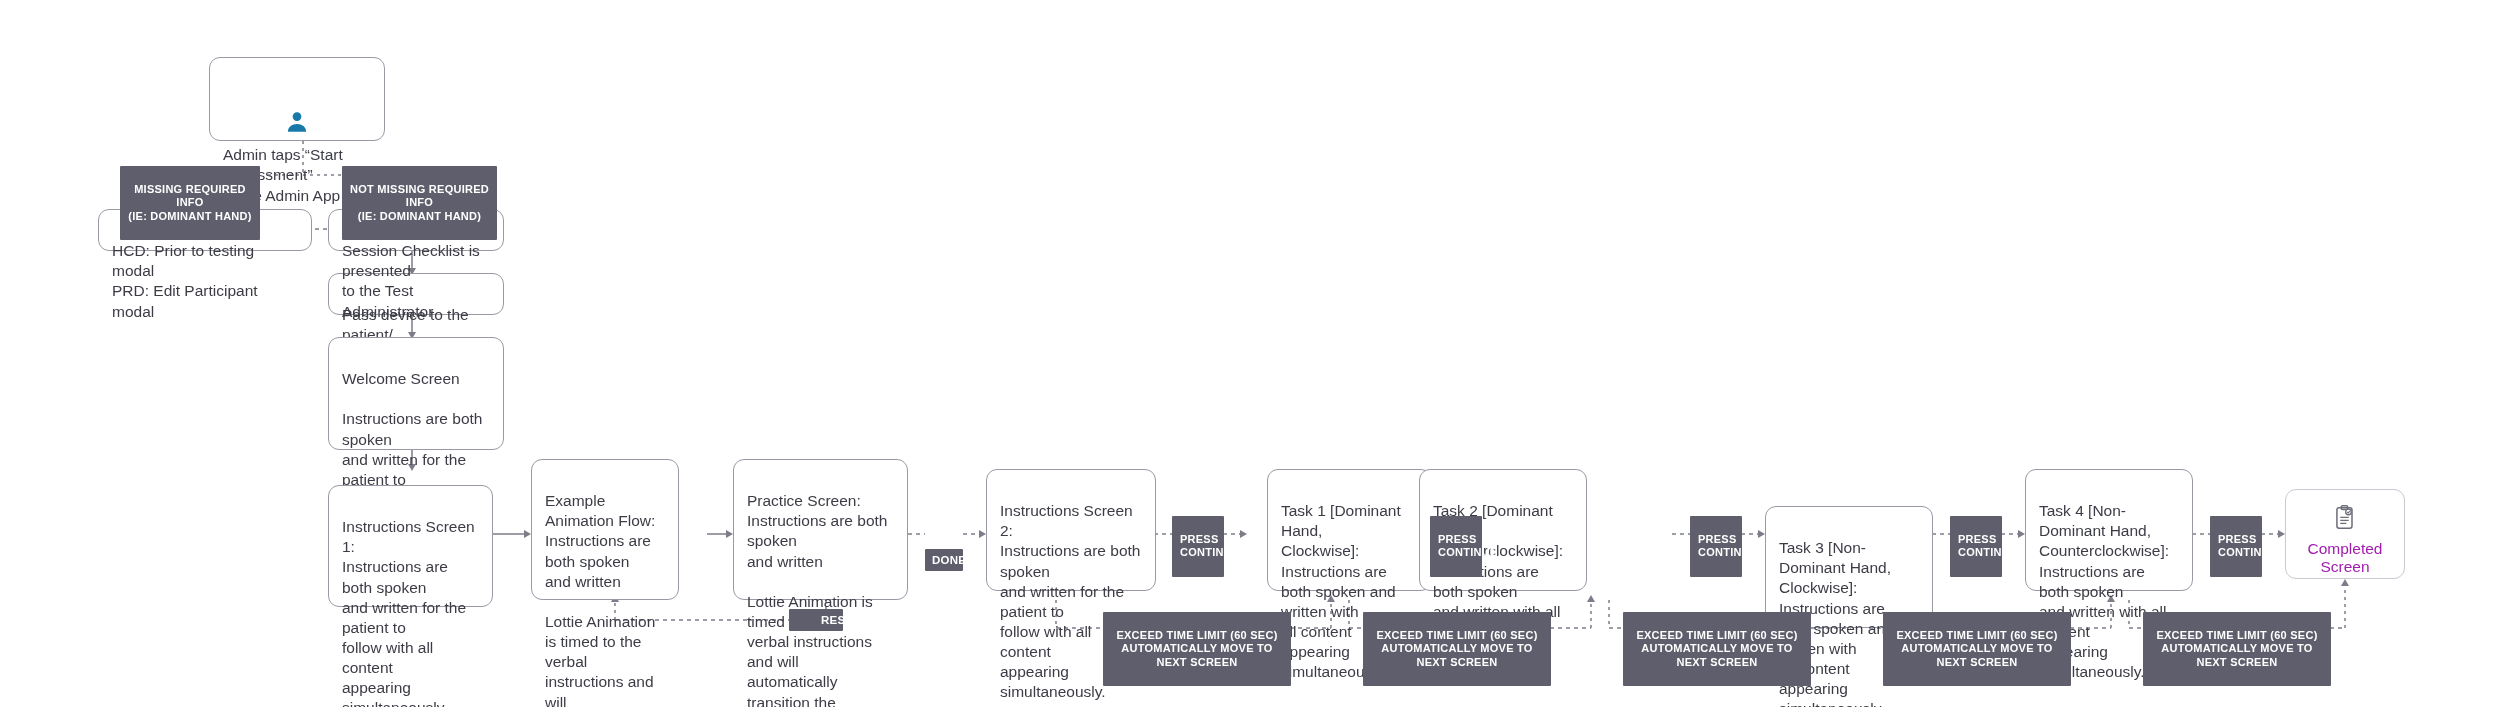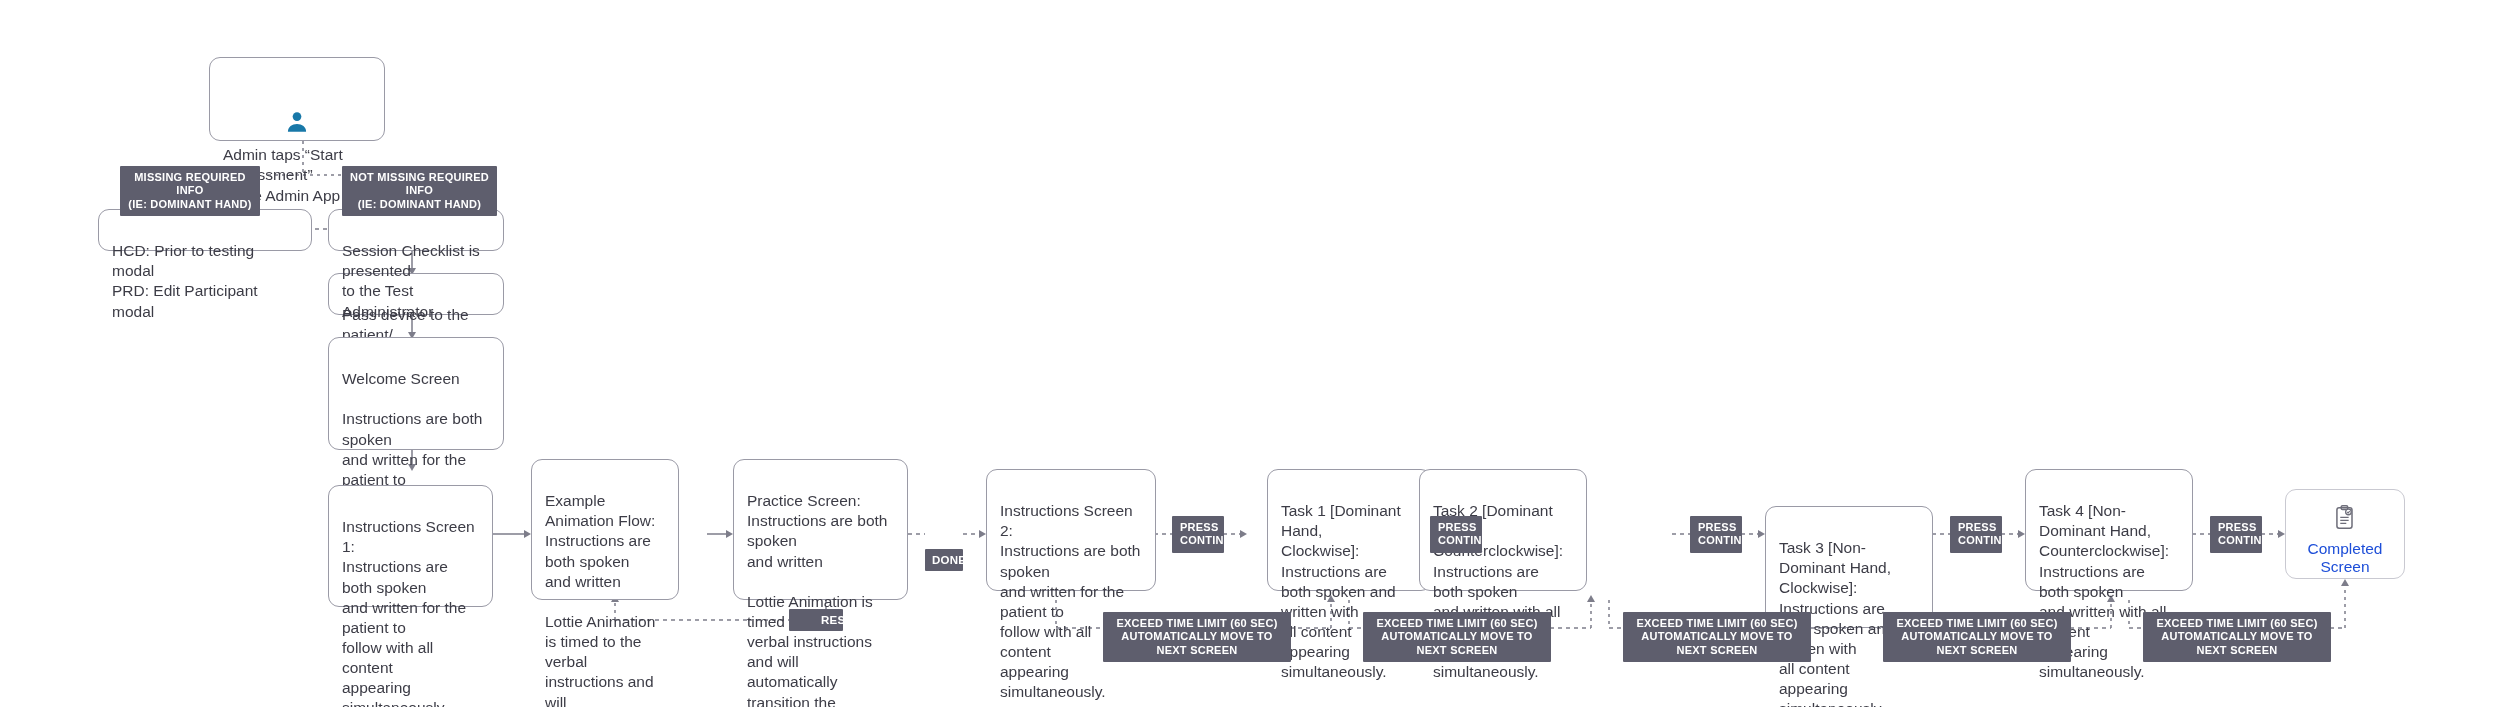--- a/index.html
+++ b/index.html
@@ -65,38 +65,38 @@
   .badge {
     position: absolute;
     box-sizing: border-box;
     background: #5e5e6d;
     color: #ffffff;
     font-size: 11px;
     font-weight: bold;
     letter-spacing: 0.25px;
     line-height: 1.22;
     text-align: center;
-    padding: 5px 8px;
+    padding: 17px 8px;
     white-space: pre-line;
     z-index: 4;
     border-radius: 1px;
   }
   .badge.small {
     font-size: 11.5px;
     padding: 4px 7px;
   }
   .completed-node {
     position: absolute;
     box-sizing: border-box;
     background: #ffffff;
     border: 1.6px solid #c9c9d1;
     border-radius: 11px;
     text-align: center;
     font-size: 15.5px;
-    color: #1d4ed8;
+    color: #a21caf;
     padding-top: 14px;
     z-index: 3;
   }
   .completed-node .lbl { display: block; margin-top: 4px; }
 </style>
 </head>
 <body>
 
 <div id="canvas">
 

